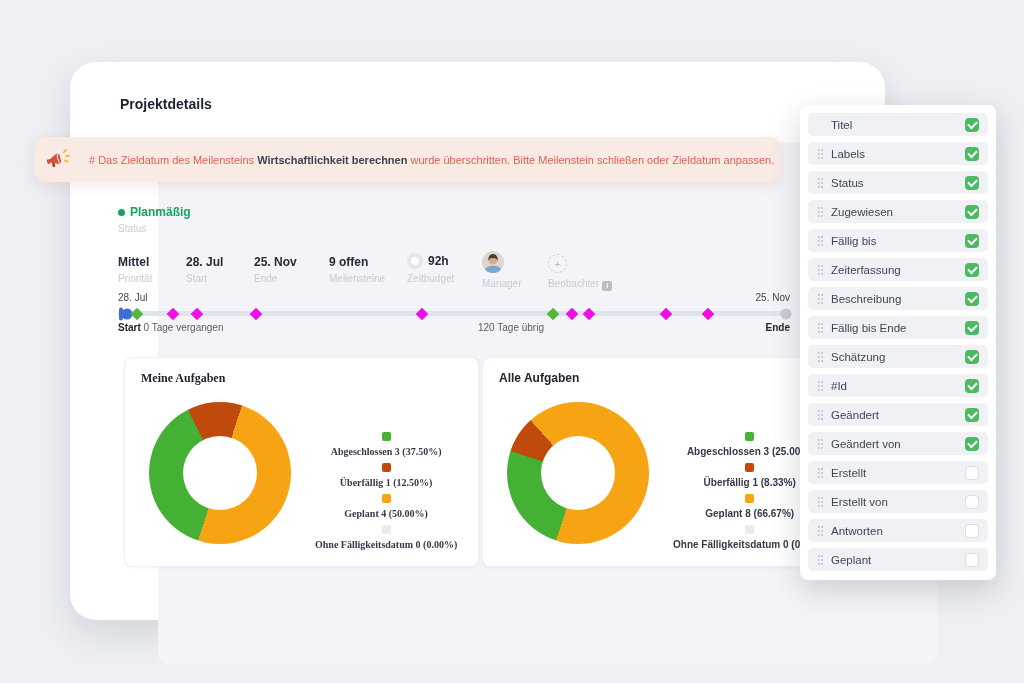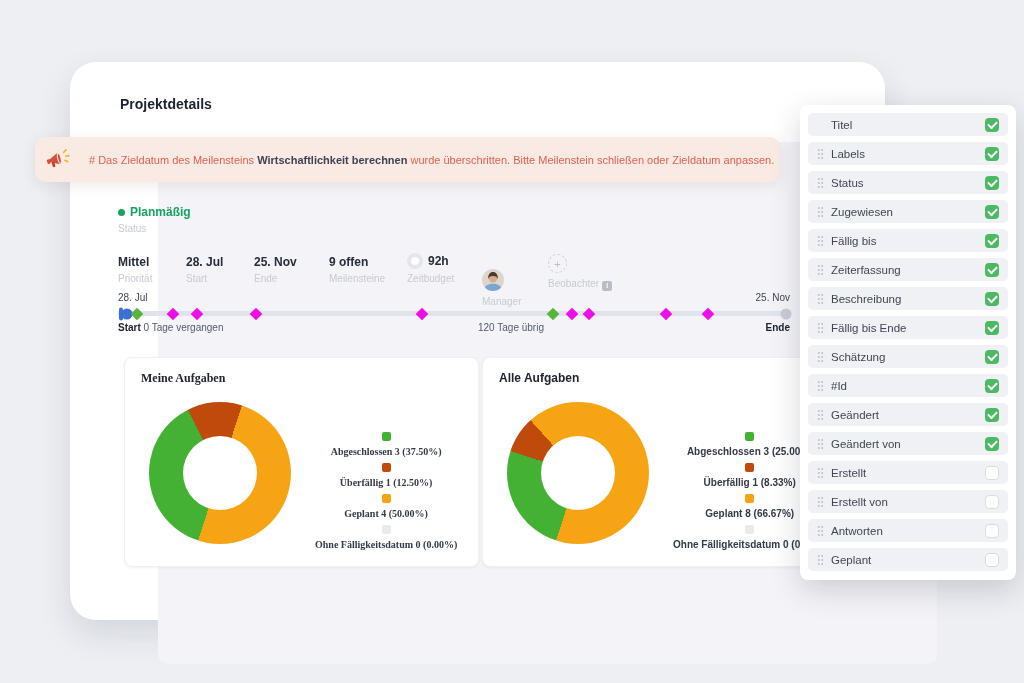--- a/index.html
+++ b/index.html
@@ -58,21 +58,21 @@
   .chart-title { position:absolute; left:16px; top:13px; font-size:12px; font-weight:bold; color:#20252f; }
   .donut { position:absolute; left:24px; top:44px; width:142px; height:142px; border-radius:50%; }
   .donut::after { content:""; position:absolute; left:50%; top:50%; width:74px; height:74px; border-radius:50%;
     background:#fff; transform:translate(-50%,-50%); }
   .legend { position:absolute; left:190px; top:74px; display:flex; flex-direction:column; gap:6px; }
   .legend-item { display:flex; align-items:center; gap:5px; white-space:nowrap;flex-direction:column; }
   .legend-swatch { width:9px; height:9px; border-radius:2px; flex:0 0 auto; }
   .legend-label { font-size:10px; font-weight:bold; color:#333947; }
 
   
-  .panel { position:absolute; left:800px; top:105px; width:216px; height:475px; z-index:10;
+  .panel { position:absolute; left:800px; top:105px; width:196px; height:475px; z-index:10;
     background:#ffffff; border-radius:8px; box-shadow:0 10px 30px rgba(20,25,45,.18); padding:8px; }
   .panel-row { display:flex; align-items:center; height:23px; margin-bottom:6px; padding:0 9px;
     background:#f0f1f5; border-radius:5px; }
   .panel-row:last-child { margin-bottom:0; }
   .drag-handle { width:7px; height:11px; margin-right:7px; flex:0 0 auto;
     background-image:radial-gradient(#c3c6ce 1px, transparent 1.2px); background-size:3.5px 4px; }
   .panel-row.no-handle .drag-handle { visibility:hidden; }
   .panel-label { font-size:11.5px; color:#3f4552; }
   .checkbox { width:14px; height:14px; border-radius:4px; margin-left:auto; position:relative; flex:0 0 auto; }
   .checkbox.checked { background:#4cba63; }
@@ -139,21 +139,21 @@
     <div class="attr-value">9 offen</div>
     <div class="muted-label">Meilensteine</div>
   </div>
   <div class="attr" style="left:407px; top:253px;">
     <div class="attr-value">
       <span class="ring-icon"></span>
       <span>92h</span>
     </div>
     <div class="muted-label">Zeitbudget</div>
   </div>
-  <div class="attr" style="left:482px; top:269px;">
+  <div class="attr" style="left:482px; top:251px;">
     <span class="avatar">
       <svg viewBox="0 0 24 24" width="22" height="22">
         <circle cx="12" cy="12" r="12" fill="#ddd6cf"></circle>
         <path d="M2 24 c0-5.5 4.5-8 10-8 s10 2.5 10 8 z" fill="#7aa6d2"></path>
         <circle cx="12" cy="10.2" r="4.6" fill="#d8a98a"></circle>
         <path d="M6.8 9.6 c0-4.4 2.6-6.4 5.2-6.4 s5.2 2 5.2 6.4 c0 .5-.1 1-.2 1.3 c-.9-2.8-2-3.4-5-3.4 s-4.1 .6-5 3.4 c-.1-.3-.2-.8-.2-1.3 z" fill="#4e382a"></path>
       </svg>
     </span>
     <div class="muted-label" style="margin-top:5px;">Manager</div>
   </div>

